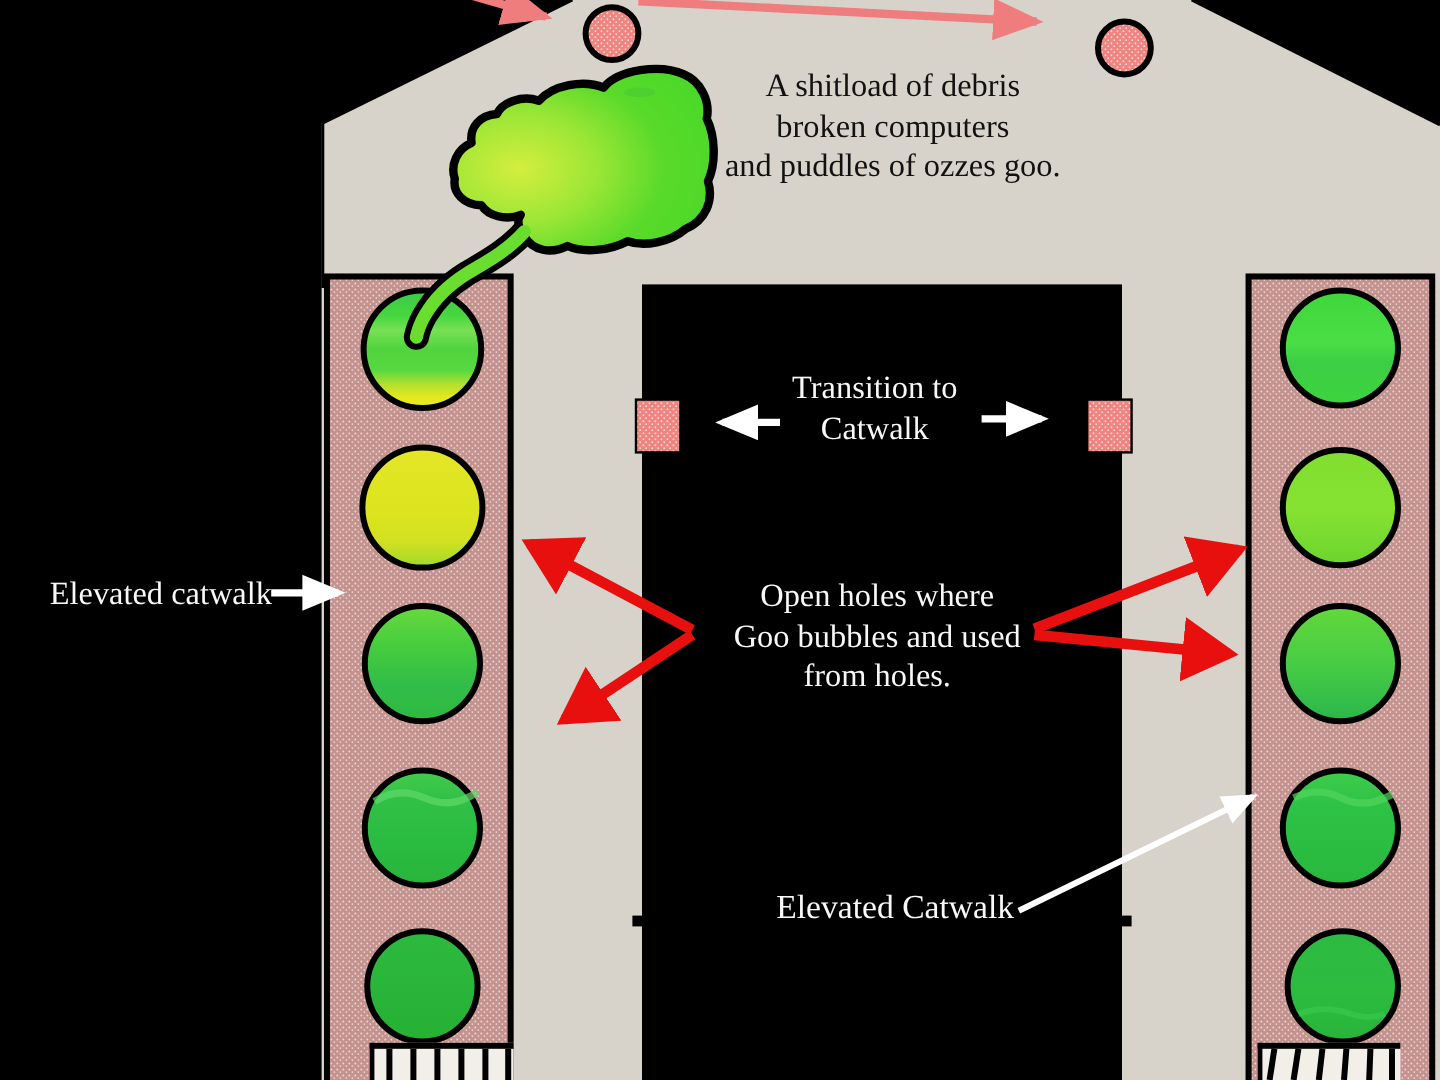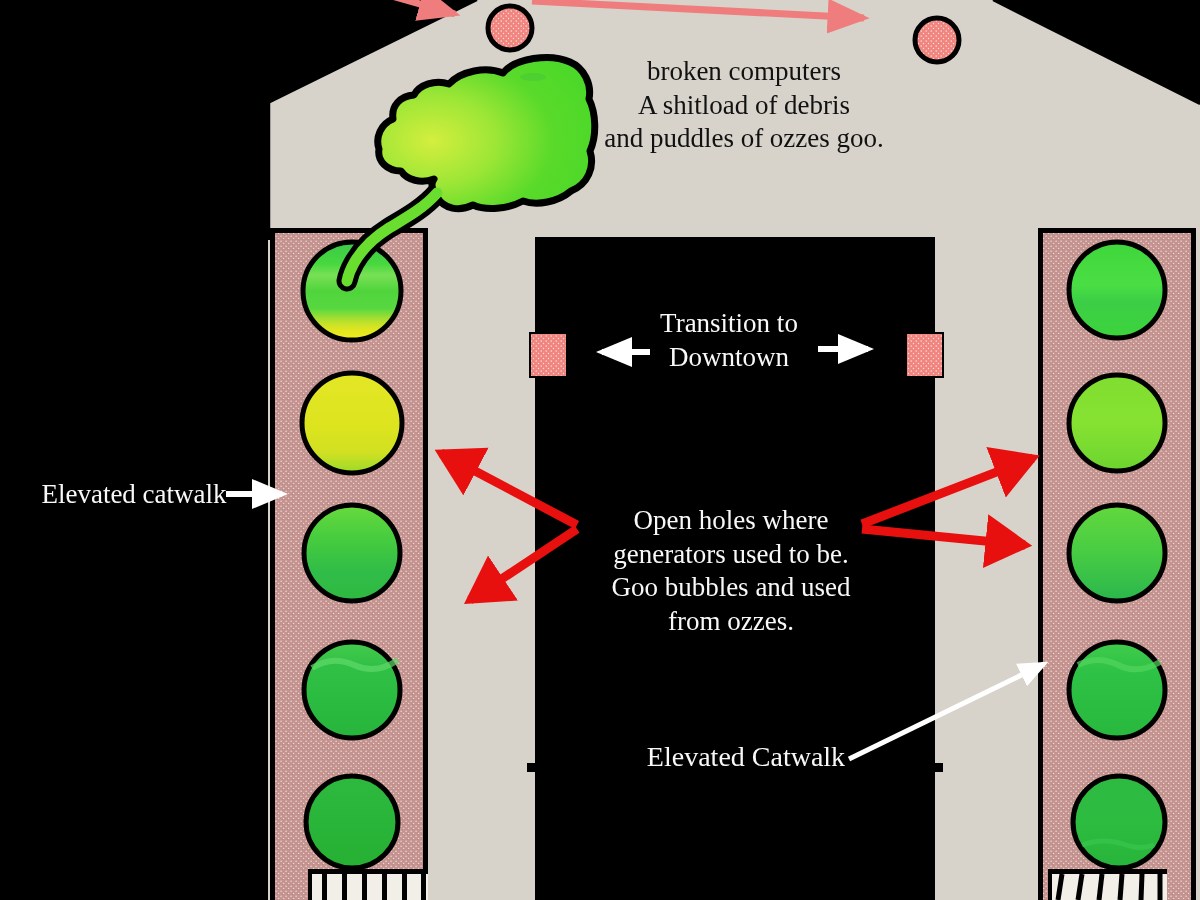--- a/index.html
+++ b/index.html
@@ -191,33 +191,32 @@
     <line class="wline" x1="818" y1="349" x2="868" y2="349" stroke-width="6" marker-end="url(#mWhite)"></line>
     <line class="wline" x1="849" y1="759" x2="1044" y2="664" stroke-width="5" marker-end="url(#mWhite)"></line>
 
     <line class="rline" x1="577" y1="525" x2="441" y2="453" stroke-width="9" marker-end="url(#mRed)"></line>
     <line class="rline" x1="577" y1="529" x2="470" y2="600" stroke-width="9" marker-end="url(#mRed)"></line>
     <line class="rline" x1="862" y1="524" x2="1033" y2="458" stroke-width="9" marker-end="url(#mRed)"></line>
     <line class="rline" x1="862" y1="529" x2="1025" y2="545" stroke-width="9" marker-end="url(#mRed)"></line>
   </svg>
 
   <div class="note note-dark" style="left:544px;top:55px;width:400px;">
+    <div>A shitload of debris</div>
     <div>broken computers</div>
-    <div>A shitload of debris</div>
     <div>and puddles of ozzes goo.</div>
   </div>
 
   <div class="note note-light" style="left:619px;top:307px;width:220px;">
     <div>Transition to</div>
-    <div>Downtown</div>
+    <div>Catwalk</div>
   </div>
 
-  <div class="note note-light" style="left:551px;top:504px;width:360px;">
+  <div class="note note-light" style="left:551px;top:480px;width:360px;">
     <div>Open holes where</div>
-    <div>generators used to be.</div>
     <div>Goo bubbles and used</div>
-    <div>from ozzes.</div>
+    <div>from holes.</div>
   </div>
 
   <div class="note note-light left-align" style="left:24px;top:478px;width:220px;">Elevated catwalk</div>
 
   <div class="note note-light left-align" style="left:631px;top:740px;width:230px;font-size:28px;">Elevated Catwalk</div>
 </div>
 
 </body></html>

